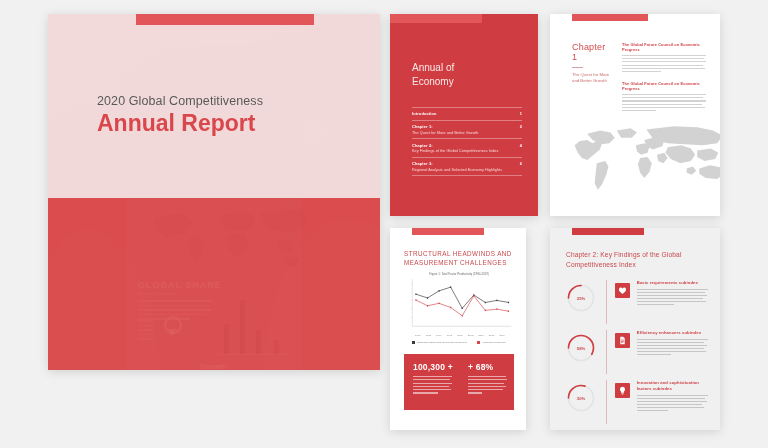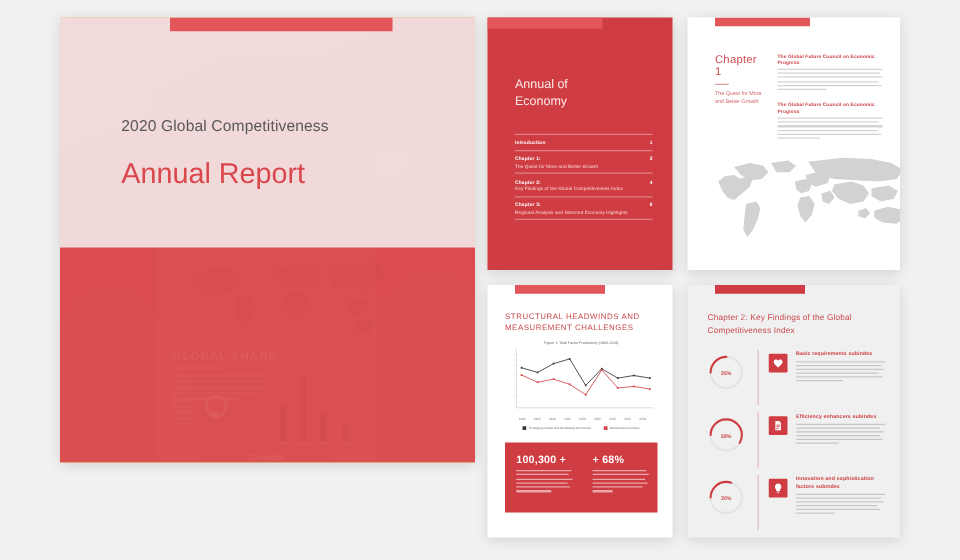--- a/index.html
+++ b/index.html
@@ -56,21 +56,21 @@
 
   .cover-tint{position:absolute;inset:0;background:rgba(217,76,79,.88);}
   #cover .cover-top-tint{position:absolute;left:0;right:0;top:0;height:184px;
       background:rgba(247,247,247,.80);}
 
   .accent-bar{position:absolute;background:#e2565a;}
   #cover .accent-bar{left:88px;top:0;width:178px;height:11px;}
 
   .cover-text{position:absolute;left:49px;top:80px;}
   .cover-kicker{font-size:12.5px;color:#595959;letter-spacing:.1px;line-height:1.2;}
-  .cover-title{font-size:23px;font-weight:normal;color:#d9474c;line-height:1.12;margin-top:17px;}
+  .cover-title{font-size:23px;font-weight:bold;color:#d9474c;line-height:1.12;margin-top:2px;}
 
   
   #toc{left:390px;top:14px;width:148px;height:202px;background:#cf3d42;}
   #toc .accent-bar{left:0;top:0;width:92px;height:9px;background:#e2565a;}
   .toc-head{position:absolute;left:22px;top:47px;font-size:10px;color:#fbe7e7;line-height:1.35;}
   .toc-list{position:absolute;left:22px;top:93px;right:16px;}
   .toc-item{border-top:.7px solid rgba(255,255,255,.35);padding:3.4px 0 3.4px;position:relative;}
   .toc-item:last-child{border-bottom:.7px solid rgba(255,255,255,.35);}
   .toc-ttl{font-size:3.9px;font-weight:bold;color:#ffffff;letter-spacing:.15px;}
   .toc-desc{font-size:3.7px;color:#fad9d9;margin-top:1.6px;letter-spacing:.1px;}
@@ -83,21 +83,21 @@
   .ch1-h{font-size:9px;color:#d04a4f;letter-spacing:.2px;}
   .ch1-rule{width:11px;height:.8px;background:#d8a0a2;margin:5px 0 4px;}
   .ch1-sub{font-size:4.3px;color:#cf6a6d;line-height:1.55;}
   .ch1-right{position:absolute;left:72px;top:28px;right:14px;}
   .ch1-bh{font-size:3.9px;font-weight:bold;color:#cf3d42;letter-spacing:.1px;margin-bottom:3px;}
   .ch1-body{margin-bottom:9px;}
   .ch1-body i{display:block;height:1.1px;margin-bottom:2.1px;background:#d3d3d3;}
   .ch1-map{position:absolute;left:14px;right:14px;top:108px;height:74px;}
 
   
-  #struct{left:390px;top:228px;width:136px;height:202px;padding-left:12px;}
+  #struct{left:390px;top:228px;width:136px;height:202px;}
   #struct .accent-bar{left:22px;top:0;width:72px;height:7px;background:#e2565a;}
   .st-head{position:absolute;left:14px;top:21px;right:12px;font-size:6.3px;color:#c9484c;
       letter-spacing:.45px;line-height:1.45;}
   .chart-wrap{position:absolute;left:14px;top:44px;right:12px;height:76px;}
   .chart-title{text-align:center;font-size:2.9px;color:#6b6b6b;margin-bottom:1px;}
   .chart-svg{display:block;width:100%;height:56px;}
   .chart-xlabels{display:flex;justify-content:space-between;padding:0 9px 0 11px;margin-top:1px;}
   .chart-xlabels span{font-size:2.5px;color:#8a8a8a;}
   .chart-legend{display:flex;justify-content:center;gap:10px;margin-top:4px;}
   .chart-legend div{display:flex;align-items:center;gap:2px;font-size:2.5px;color:#7a7a7a;}

